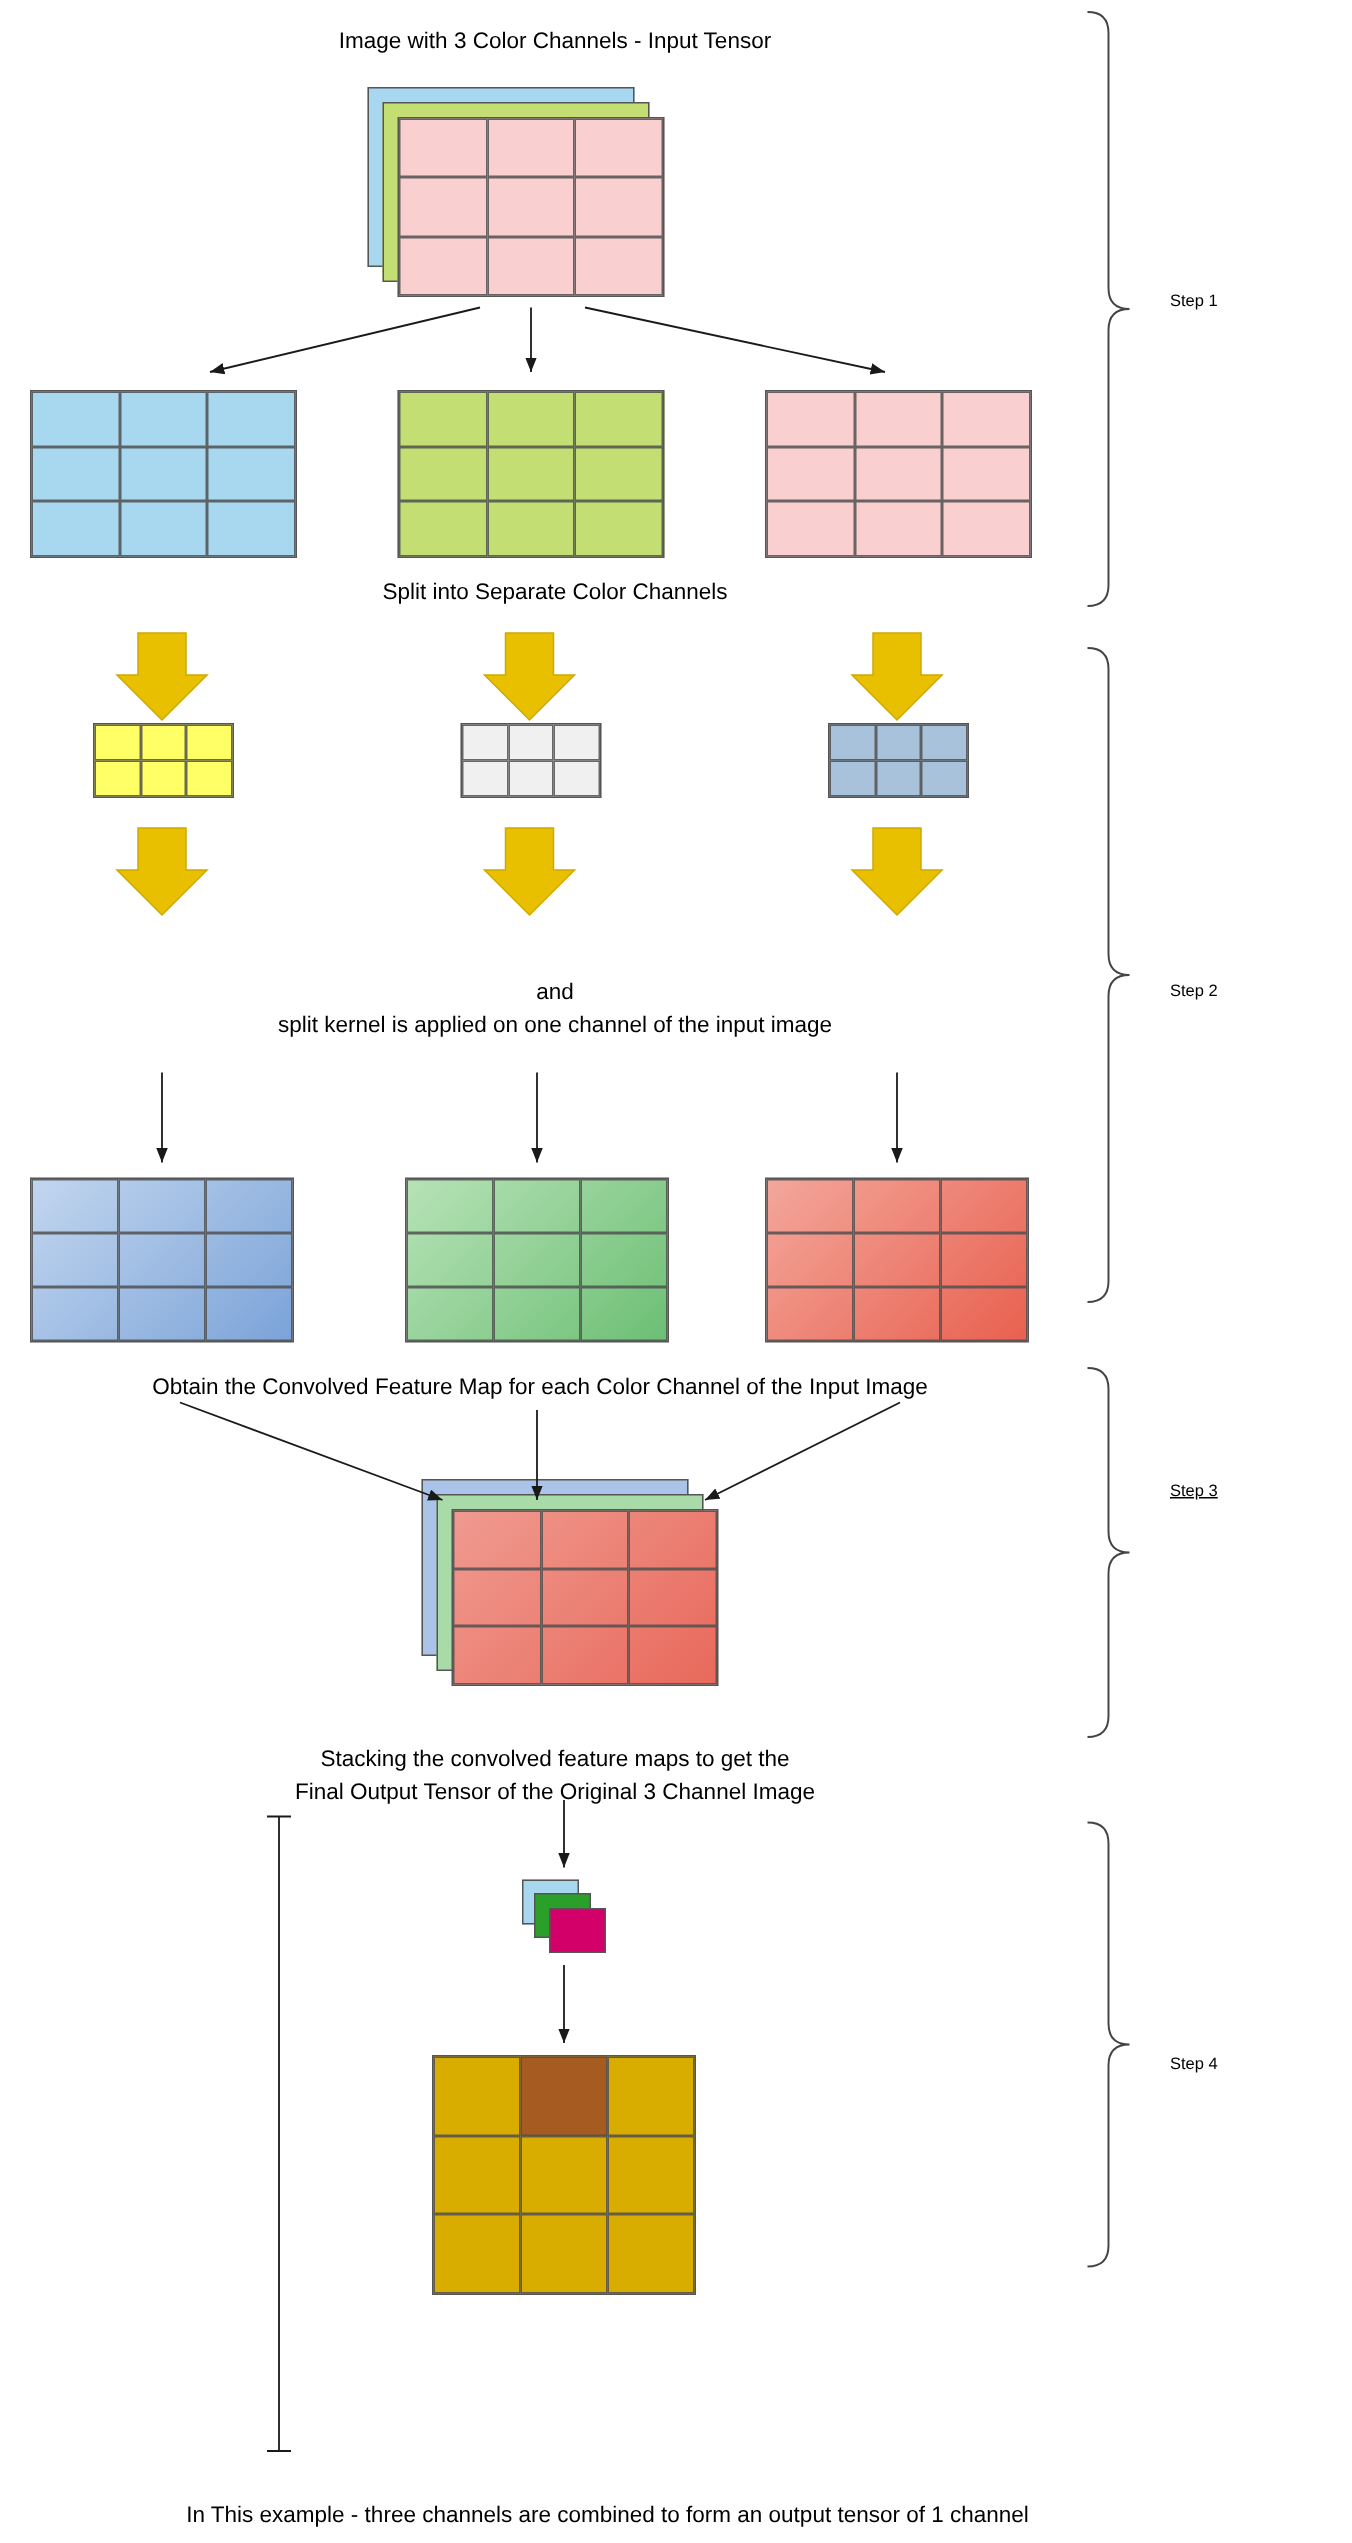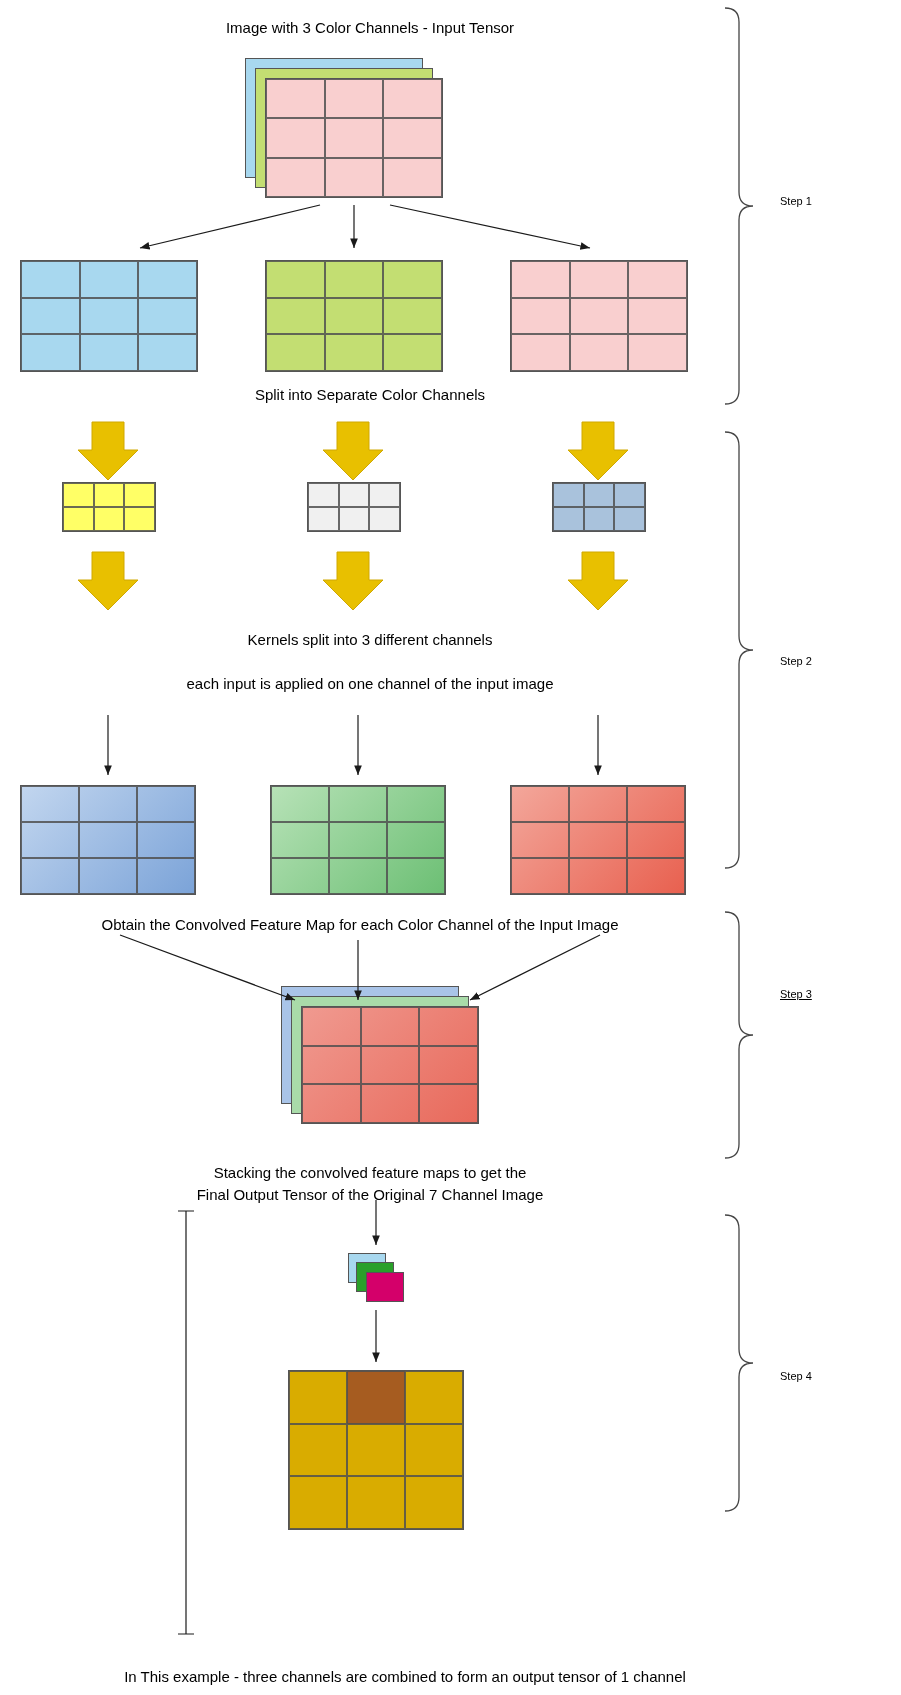--- a/index.html
+++ b/index.html
@@ -58,25 +58,25 @@
     border: 1px solid #555;
   }
 </style>
 </head>
 <body>
 
 <div id="canvas">
 
   <div class="lbl" style="left:140px; top:18px; width:460px;">Image with 3 Color Channels - Input Tensor</div>
   <div class="lbl" style="left:140px; top:385px; width:460px;">Split into Separate Color Channels</div>
-  <div class="lbl" style="left:140px; top:630px; width:460px;">Kernels split into 3 different channels</div>
-  <div class="lbl" style="left:120px; top:674px; width:500px;">each input is applied on one channel of the input image</div>
+  <div class="lbl" style="left:140px; top:652px; width:460px;">and</div>
+  <div class="lbl" style="left:120px; top:674px; width:500px;">split kernel is applied on one channel of the input image</div>
   <div class="lbl" style="left:10px; top:915px; width:700px;">Obtain the Convolved Feature Map for each Color Channel of the Input Image</div>
   <div class="lbl" style="left:140px; top:1163px; width:460px;text-align:center;">Stacking the convolved feature maps to get the</div>
-  <div class="lbl" style="left:120px; top:1185px; width:500px;">Final Output Tensor of the Original 7 Channel Image</div>
+  <div class="lbl" style="left:120px; top:1185px; width:500px;">Final Output Tensor of the Original 3 Channel Image</div>
   <div class="lbl" style="left:10px; top:1667px; width:790px;">In This example - three channels are combined to form an output tensor of 1 channel</div>
 
   <div class="step-lbl" style="left:780px; top:195px;">Step 1</div>
   <div class="step-lbl" style="left:780px; top:655px;text-align:center;">Step 2</div>
   <div class="step-lbl" style="left:780px; top:988px;text-decoration:underline;">Step 3</div>
   <div class="step-lbl" style="left:780px; top:1370px;">Step 4</div>
 
   <div class="plain" style="left:245px; top:58px; width:178px; height:120px; background:#a8d8ef;"></div>
   <div class="plain" style="left:255px; top:68px; width:178px; height:120px; background:#c3de72;"></div>
   <div class="grid" style="left:265px; top:78px; width:178px; height:120px; background:#f9cfcf; grid-template-columns:repeat(3,1fr); grid-template-rows:repeat(3,1fr);">

